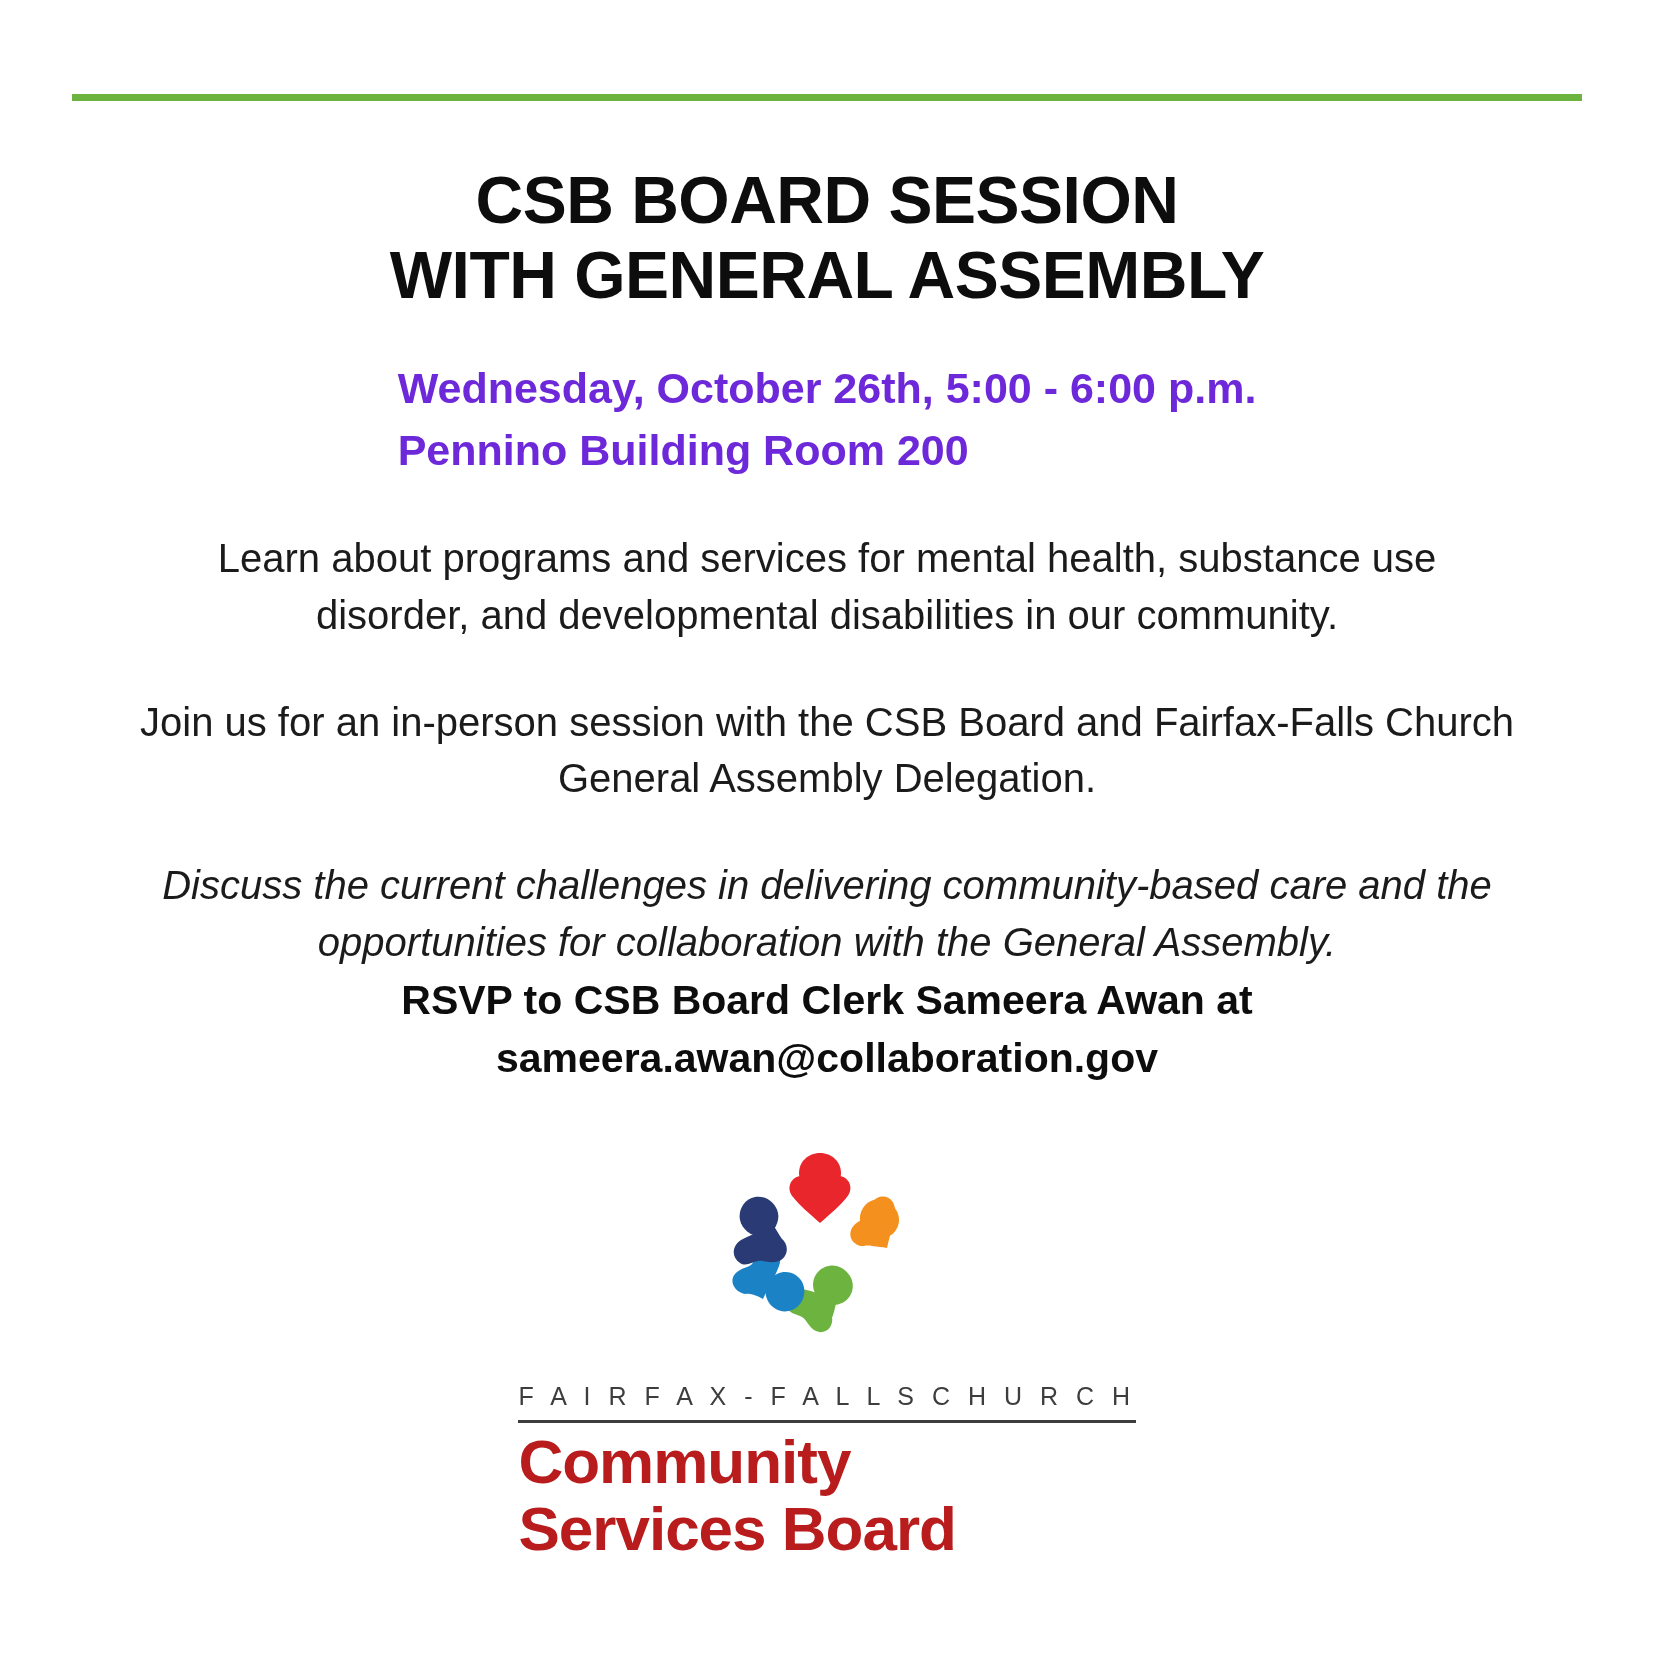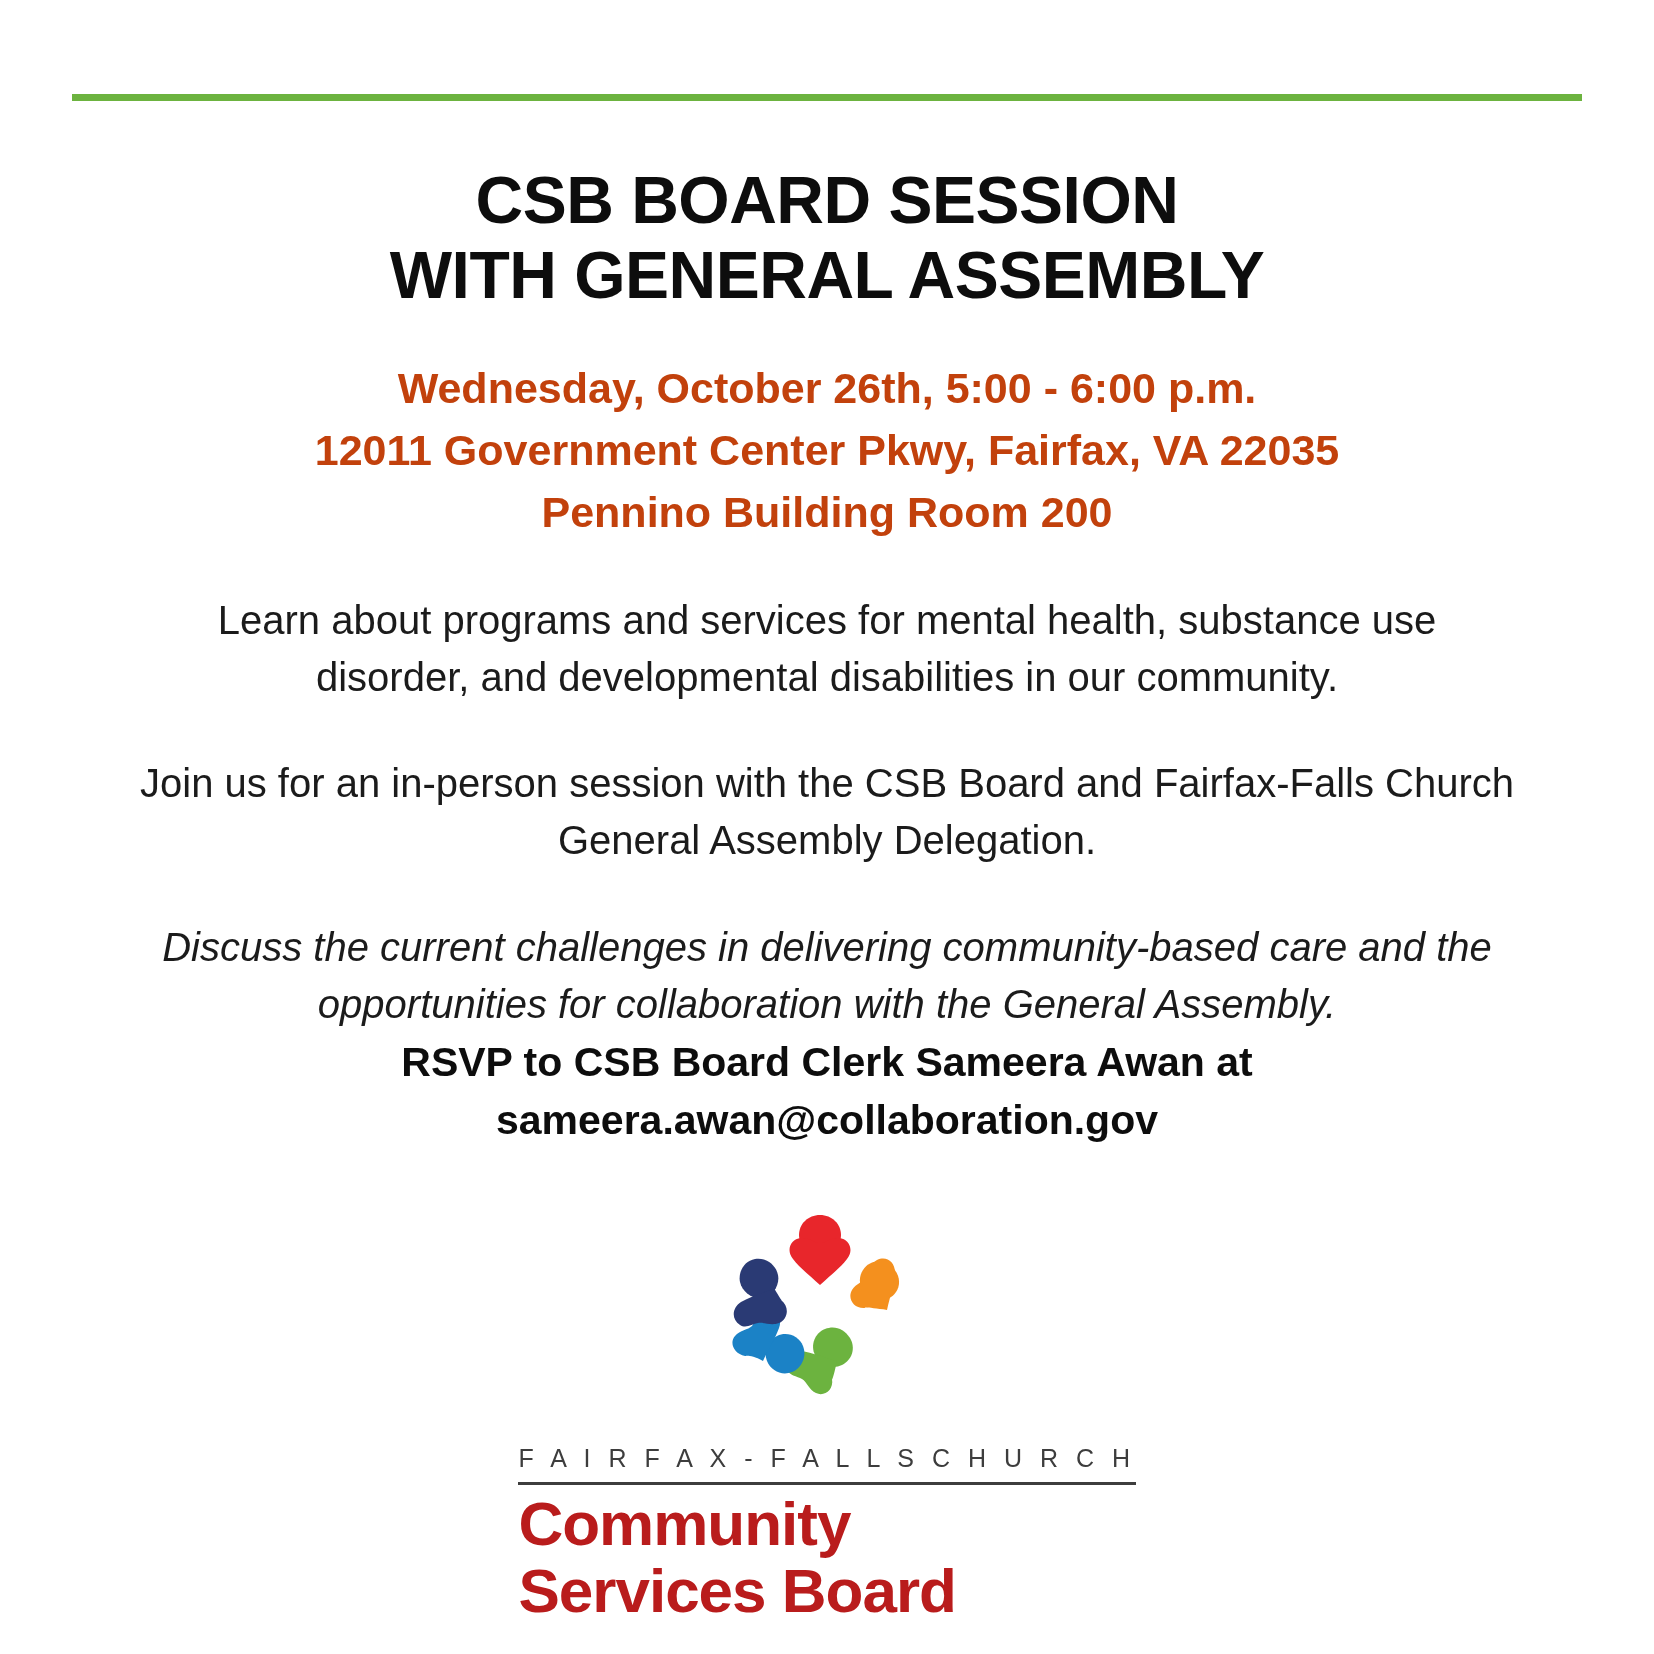--- a/index.html
+++ b/index.html
@@ -39,25 +39,24 @@
     line-height: 1.13;
     letter-spacing: -0.5px;
     color: #0d0d0d;
   }
   .title .line {
     display: block;
     white-space: nowrap;
   }
   .details {
     margin-top: 46px;
-    text-align: center;
     font-weight: bold;
     font-size: 43px;
     line-height: 1.44;
-    color: #c2410c;
+    color: #6d28d9;
   }
   .details .line {
     display: block;
     white-space: nowrap;
   }
   .body-copy {
     margin-top: 48px;
     width: 1380px;
     text-align: center;
     font-size: 40px;
@@ -134,21 +133,20 @@
 
   <div class="top-rule"></div>
 
   <div class="title">
     <span class="line">CSB BOARD SESSION</span>
     <span class="line">WITH GENERAL ASSEMBLY</span>
   </div>
 
   <div class="details">
     <span class="line">Wednesday, October 26th, 5:00 - 6:00 p.m.</span>
-    <span class="line">12011 Government Center Pkwy, Fairfax, VA 22035</span>
     <span class="line">Pennino Building Room 200</span>
   </div>
 
   <div class="body-copy">
     <p>Learn about programs and services for mental health, substance use disorder, and developmental disabilities in our community.</p>
     <p>Join us for an in-person session with the CSB Board and Fairfax-Falls Church General Assembly Delegation.</p>
     <p>Discuss the current challenges in delivering community-based care and the opportunities for collaboration with the General Assembly.</p>
   </div>
 
   <div class="rsvp">

